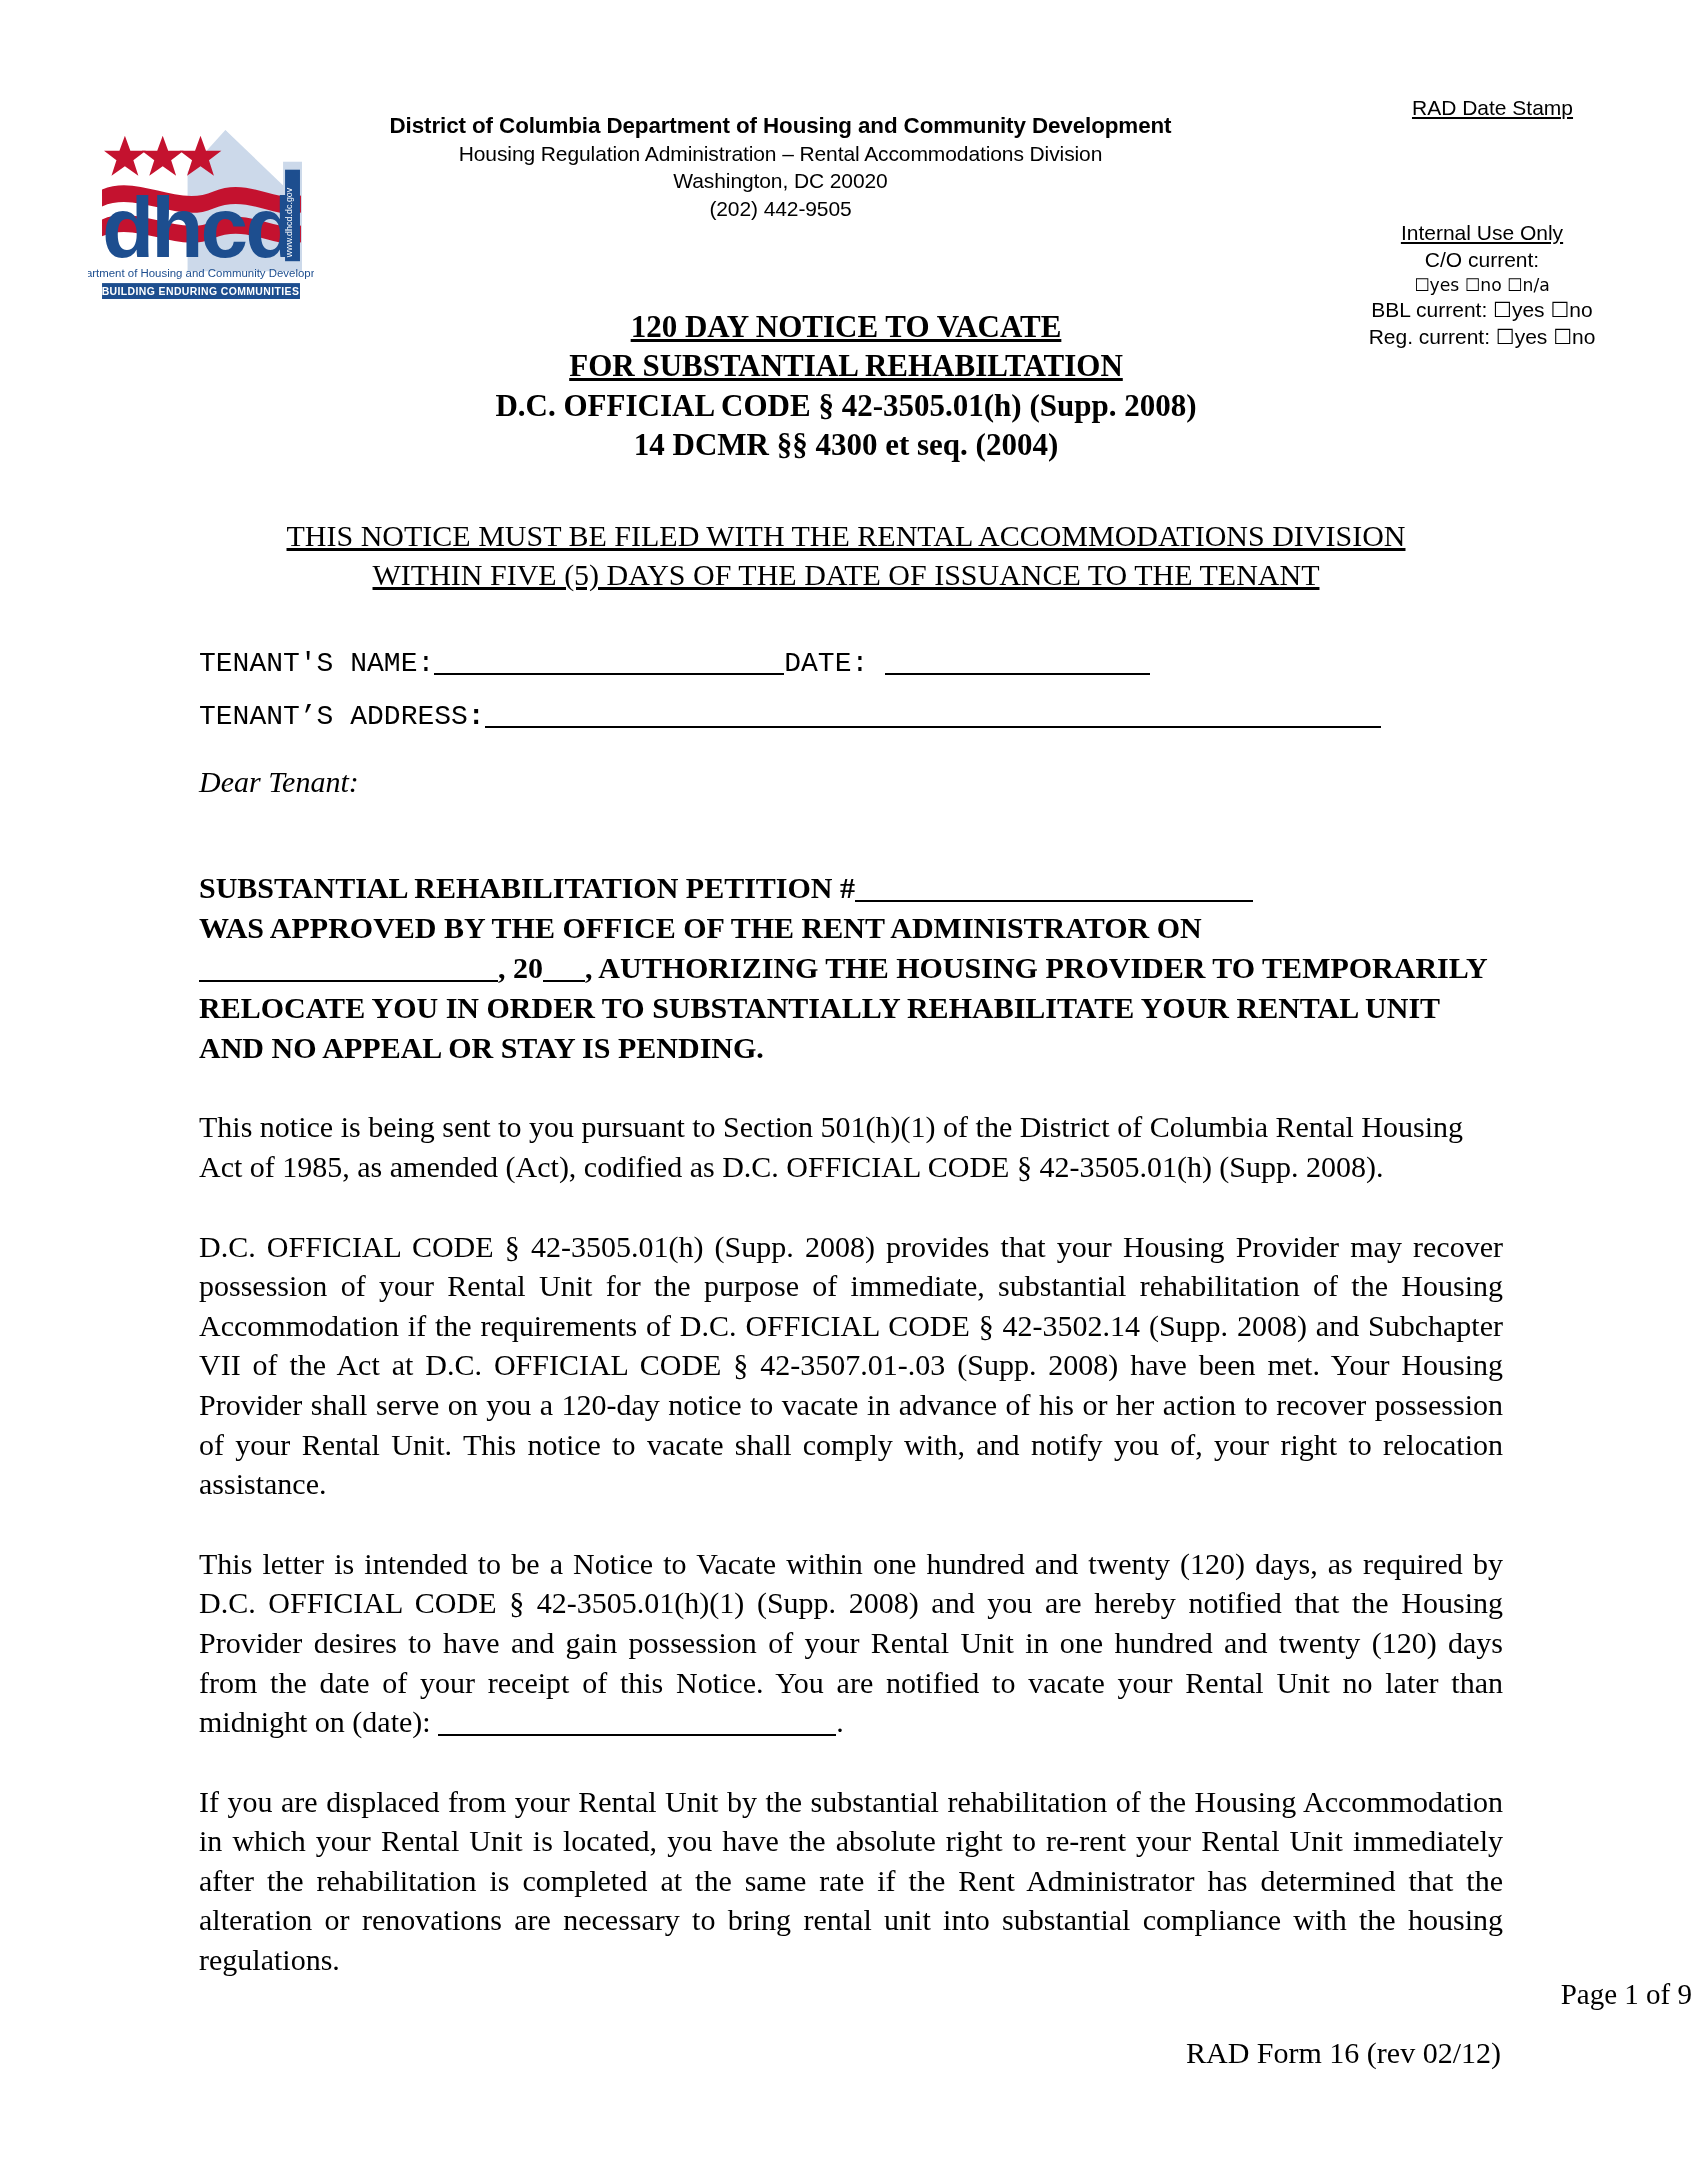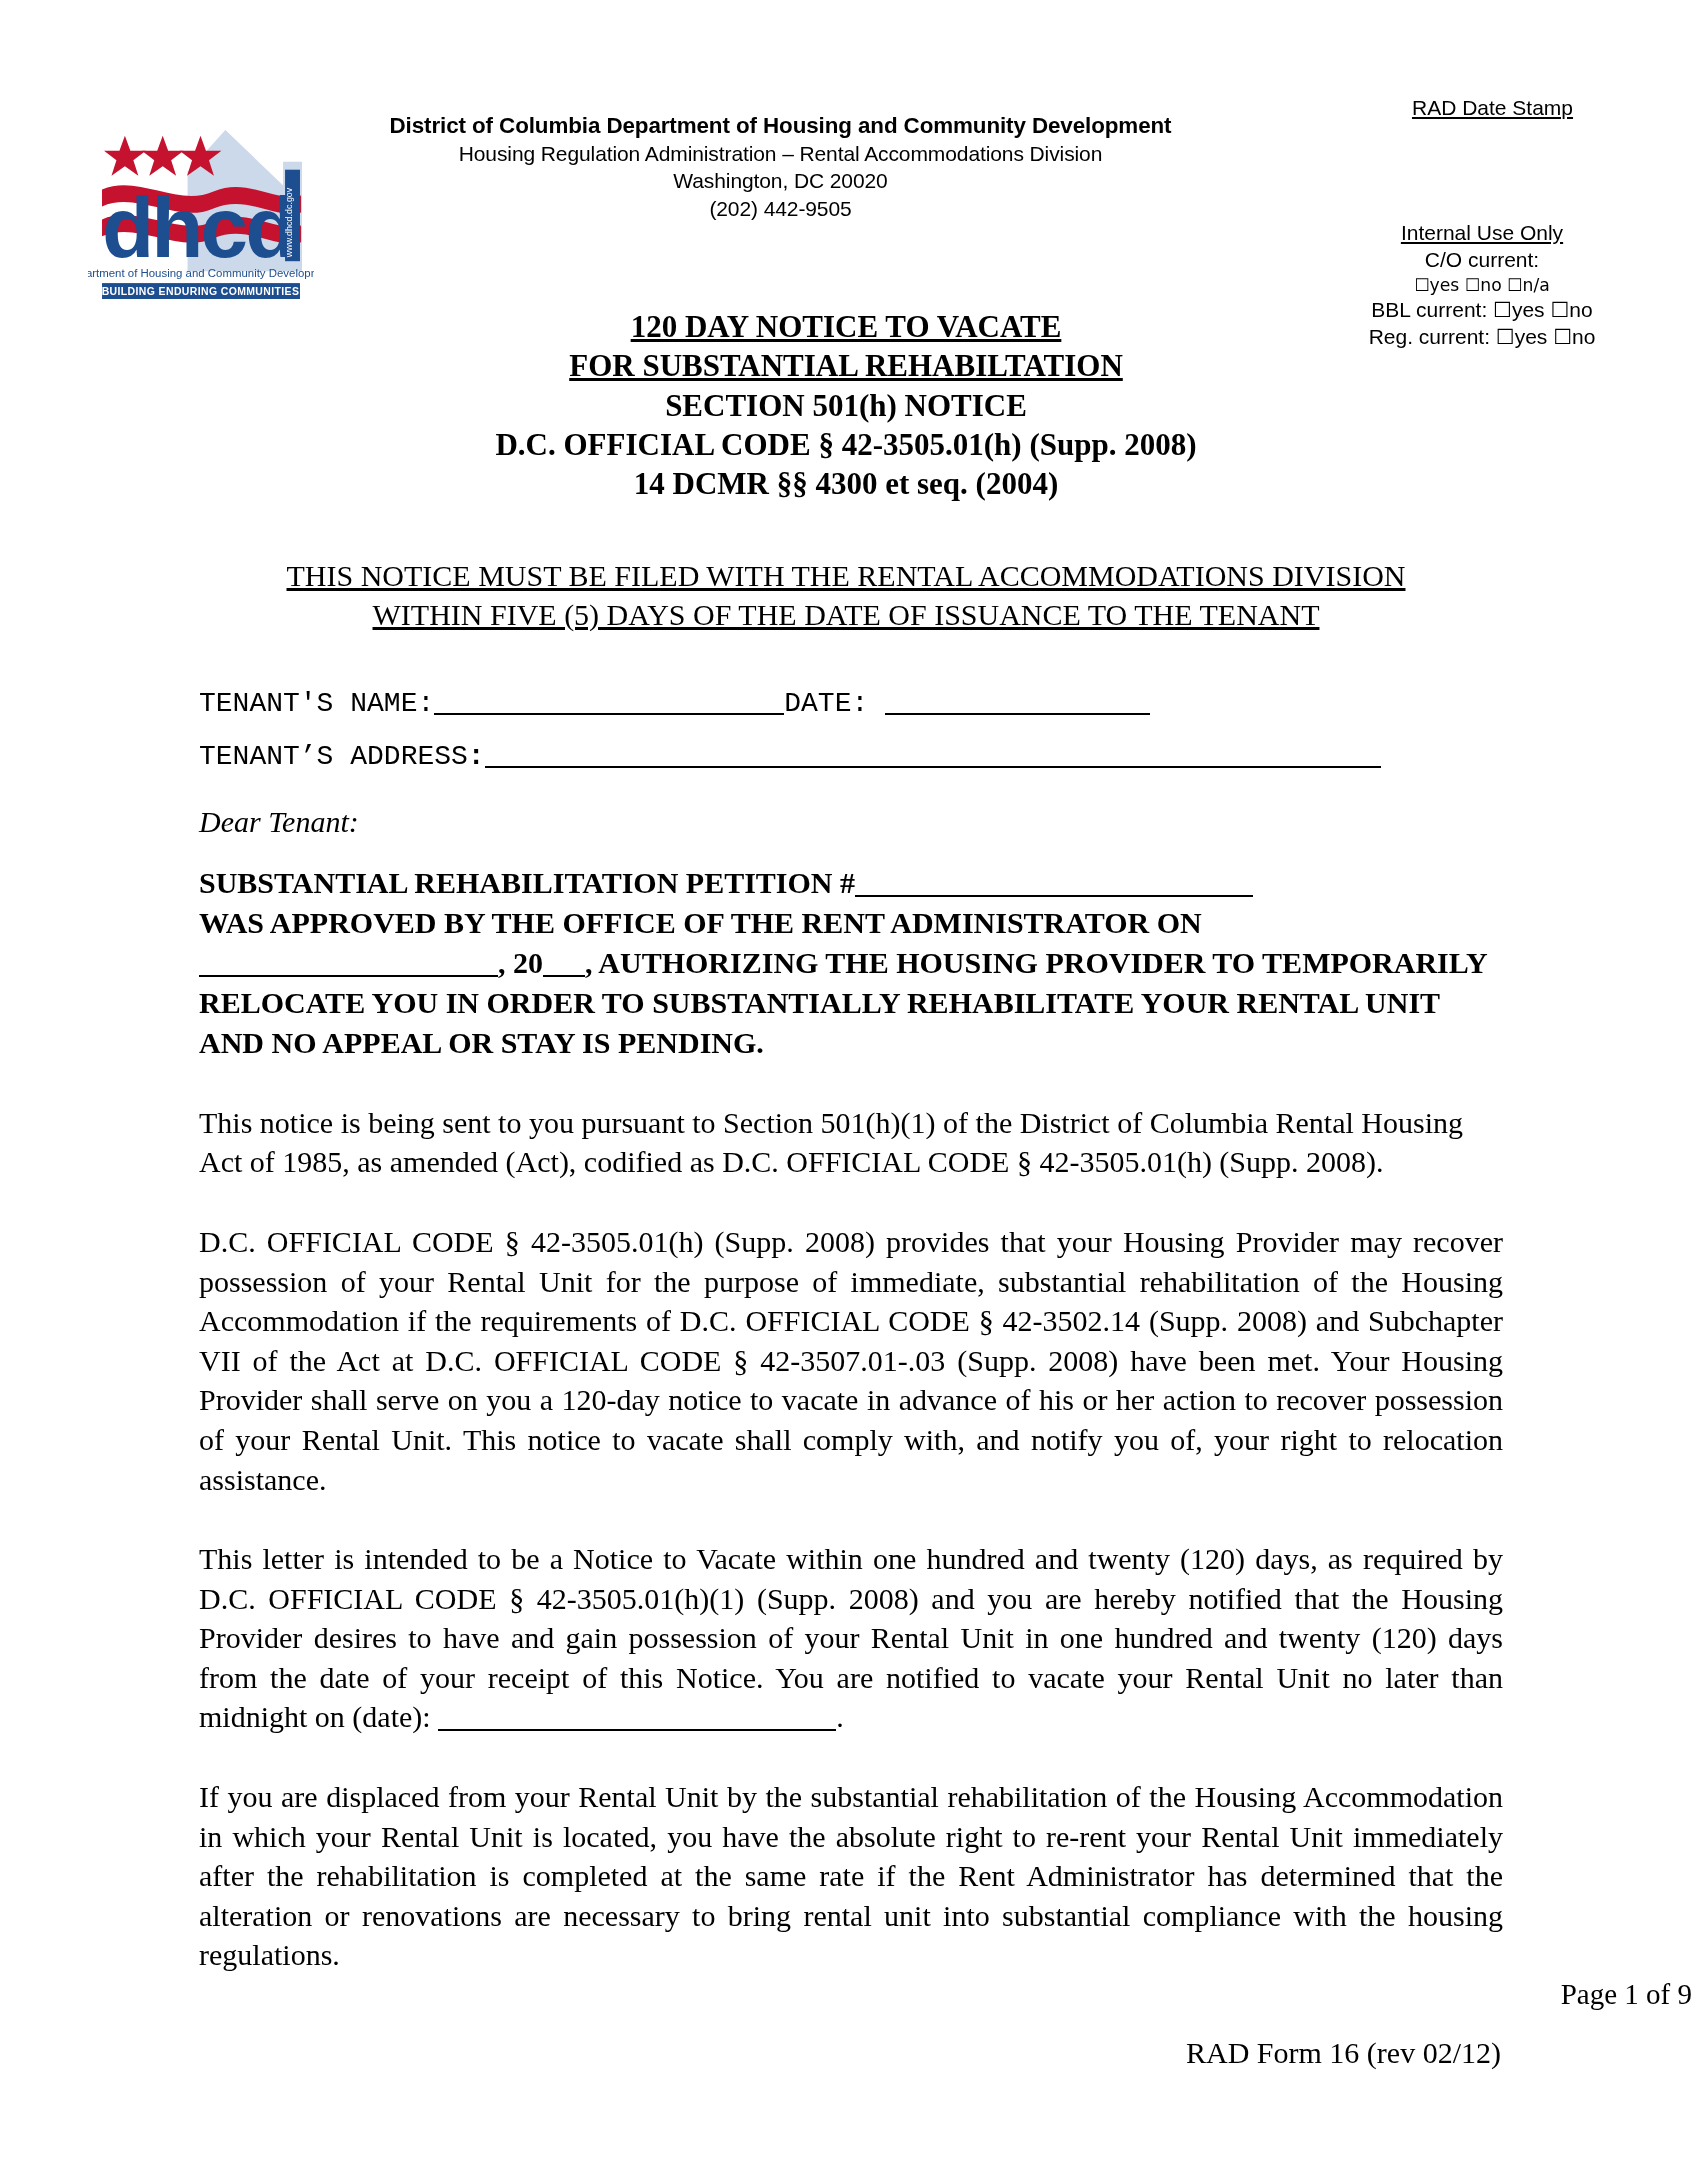--- a/index.html
+++ b/index.html
@@ -141,21 +141,21 @@
   .blank-pet    { width: 398px; }
   .blank-on     { width: 299px; }
   .blank-20     { width: 42px; }
   .blank-vac    { width: 398px; }
 
   .addr-row { margin-top: 16px; }
 
   .dear { margin-top: 26px; font-style: italic; }
 
   .bold-para {
-    margin-top: 22px;
+    margin-top: 66px;
     font-weight: bold;
     font-size: 30px;
     line-height: 1.33;
   }
 
   .para {
     margin-top: 40px;
     text-align: justify;
     text-justify: inter-word;
   }
@@ -232,21 +232,20 @@
       <div class="row-left">C/O current:</div>
       <div class="row-left cbx">☐yes ☐no ☐n/a</div>
       <div class="row-left">BBL current: ☐yes ☐no</div>
       <div class="row-left">Reg. current: ☐yes ☐no</div>
     </div>
   </div>
 
   <div class="title-block">
     <div><span class="u">120 DAY NOTICE TO VACATE</span></div>
     <div><span class="u">FOR SUBSTANTIAL REHABILTATION</span></div>
-    <div>SECTION 501(h) NOTICE</div>
     <div>D.C. OFFICIAL CODE § 42-3505.01(h) (Supp. 2008)</div>
     <div>14 DCMR §§ 4300 et seq. (2004)</div>
   </div>
 
   <div class="filing-notice">
     <div><span>THIS NOTICE MUST BE FILED WITH THE RENTAL ACCOMMODATIONS DIVISION</span></div>
     <div><span>WITHIN FIVE (5) DAYS OF THE DATE OF ISSUANCE TO THE TENANT</span></div>
   </div>
 
   <div class="body-wrap">

